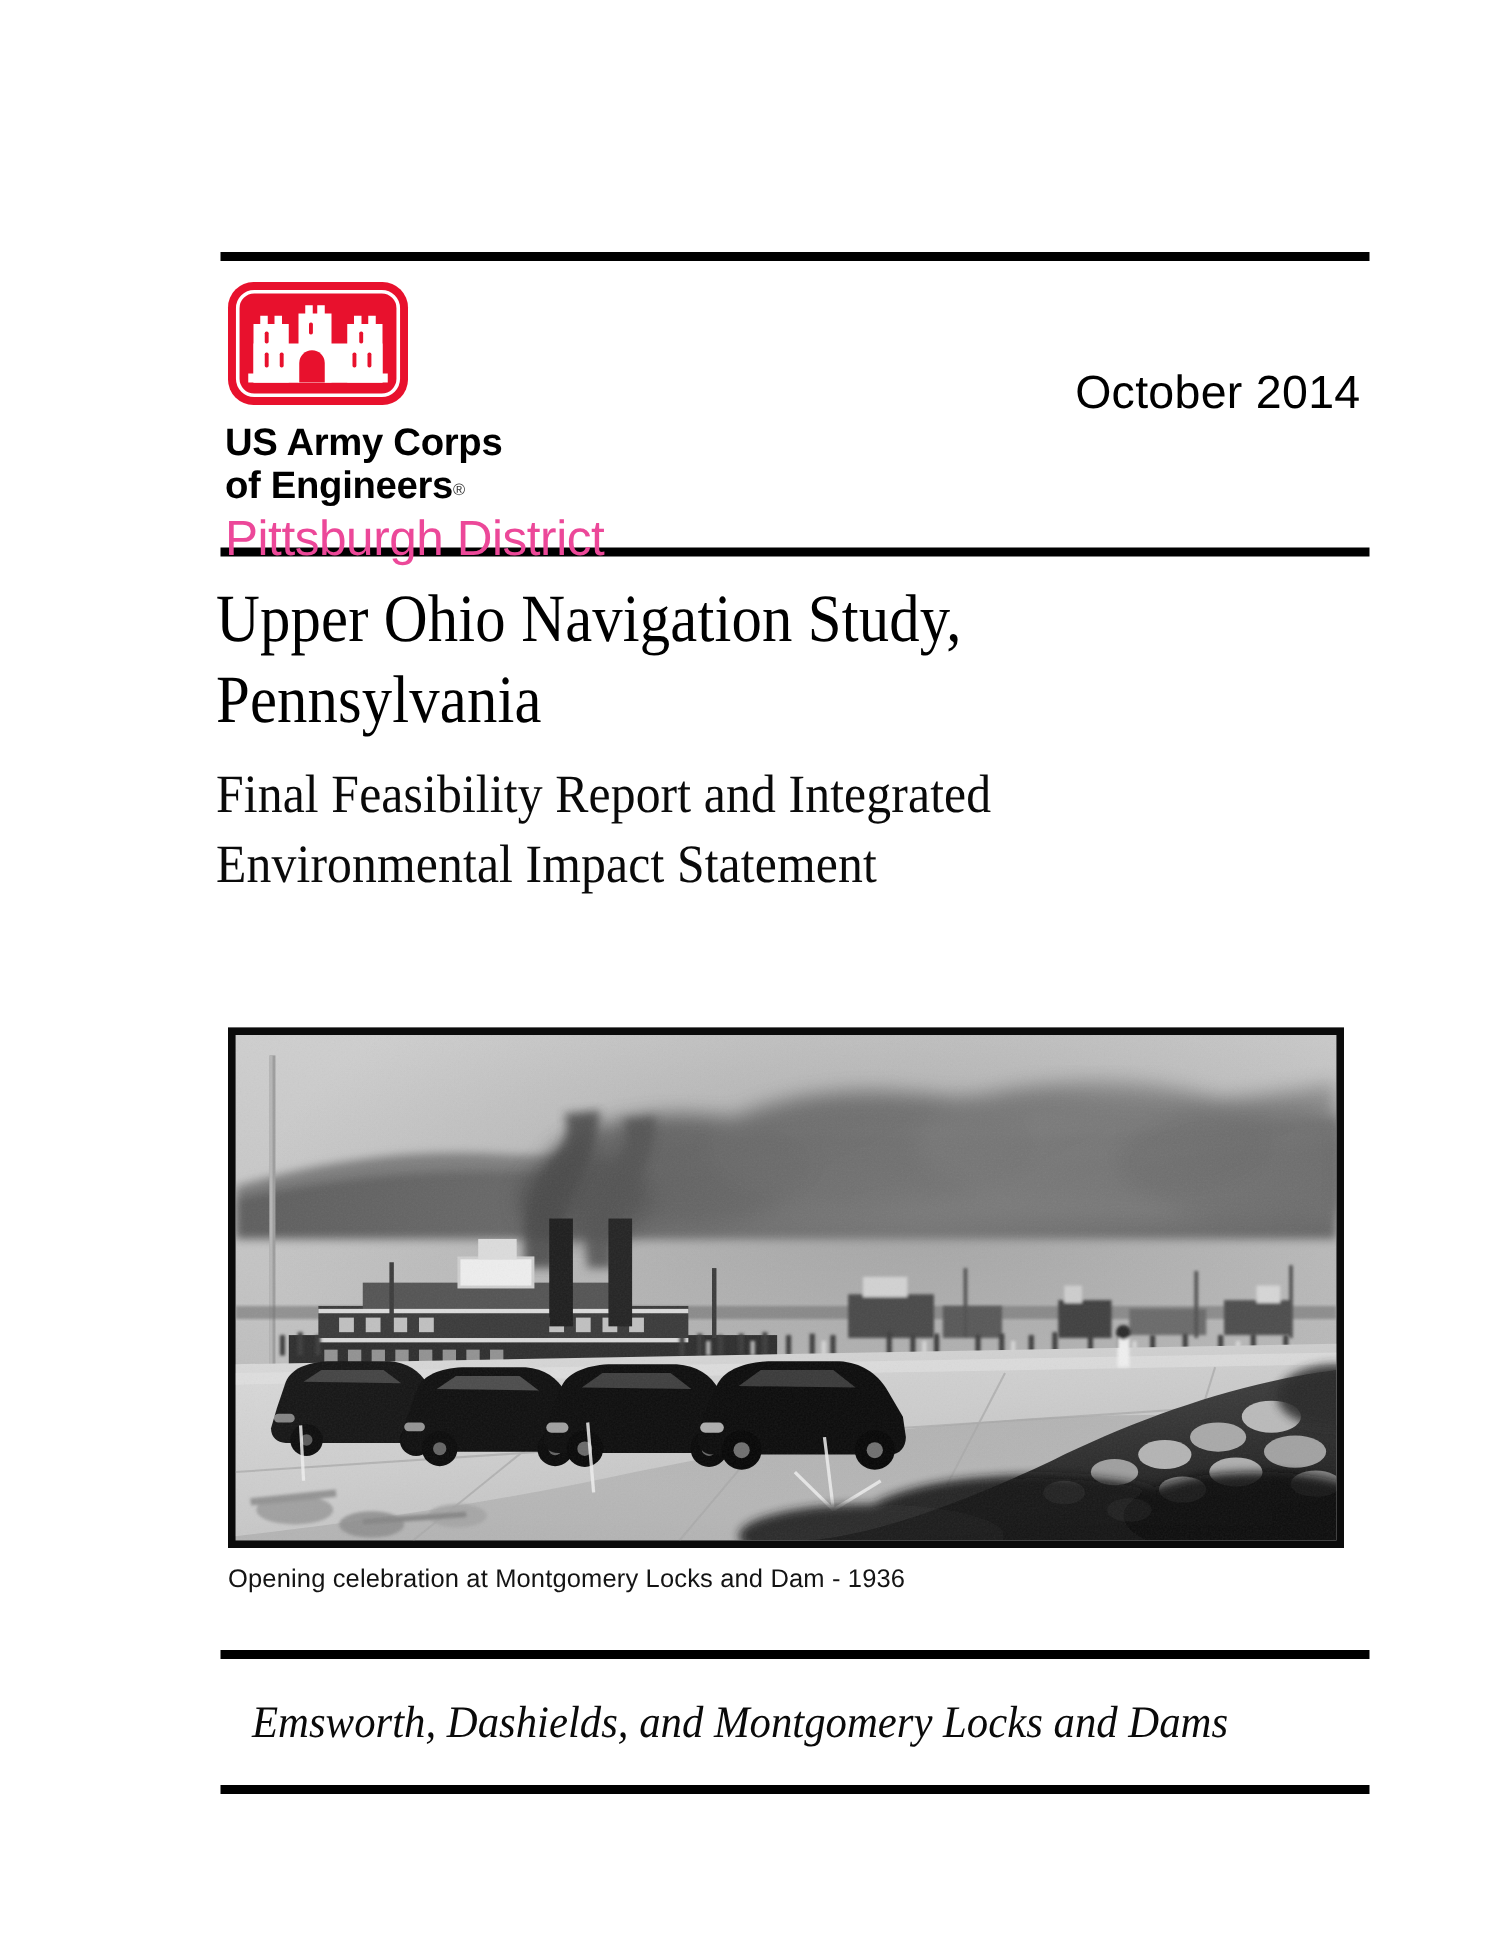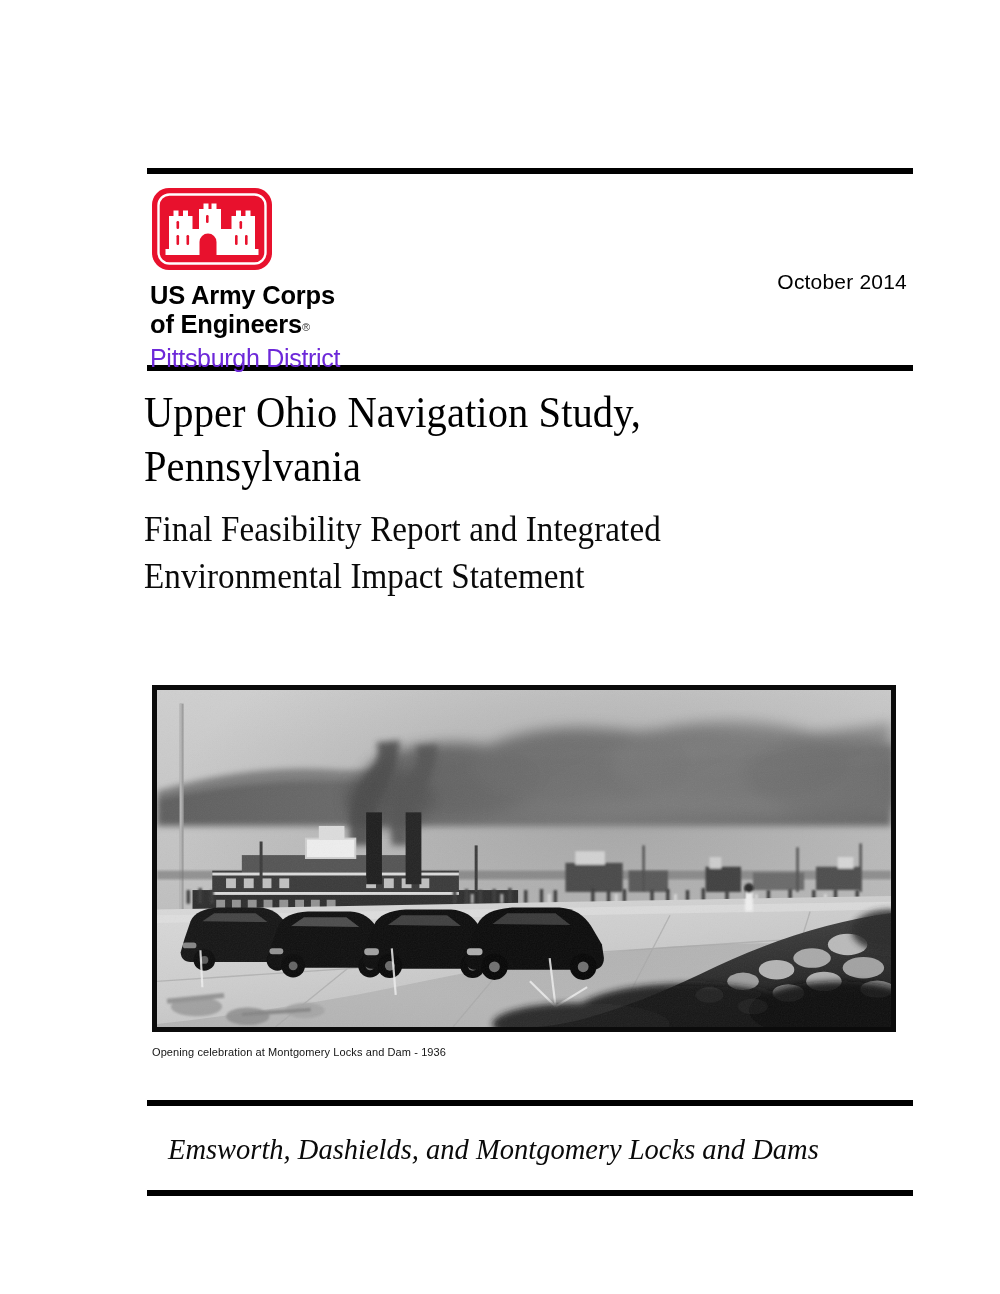--- a/index.html
+++ b/index.html
@@ -72,34 +72,34 @@
     font-size: 11px;
     font-weight: normal;
     vertical-align: 2px;
     color: #3a3a3a;
     letter-spacing: 0;
   }
   .district-line {
     margin-top: 2px;
     font-family: "Liberation Sans", sans-serif;
     font-weight: normal;
-    font-size: 25px;
+    font-size: 33px;
     line-height: 29px;
     letter-spacing: -0.3px;
-    color: #6d28d9;
+    color: #ec4899;
     white-space: nowrap;
   }
 
   .date-block {
     position: absolute;
     right: 6px;
-    top: 84px;
+    top: 64px;
     text-align: left;
     font-family: "Liberation Sans", sans-serif;
-    font-size: 21px;
+    font-size: 31px;
     line-height: 39px;
     color: #000000;
     letter-spacing: 0.2px;
     white-space: nowrap;
   }
 
   
   .title-zone {
     position: absolute;
     left: 144px;
@@ -146,21 +146,21 @@
     inset: 0;
     overflow: hidden;
   }
   .photo-inner svg { display: block; width: 100%; height: 100%; }
 
   .photo-caption {
     position: absolute;
     left: 152px;
     top: 1000px;
     font-family: "Liberation Sans", sans-serif;
-    font-size: 11px;
+    font-size: 17px;
     line-height: 17px;
     color: #141414;
     letter-spacing: 0.1px;
     white-space: nowrap;
   }
 
   
   .footer-line {
     position: absolute;
     left: 168px;

